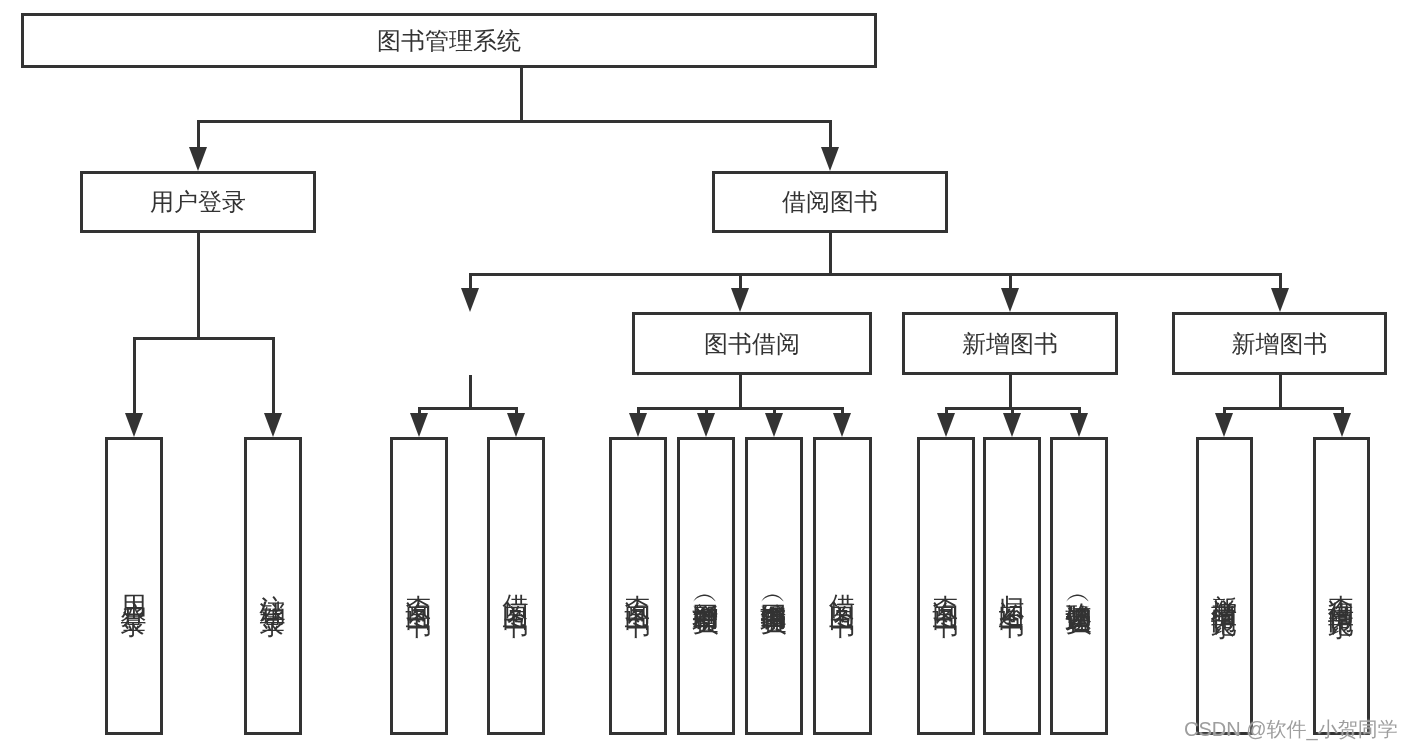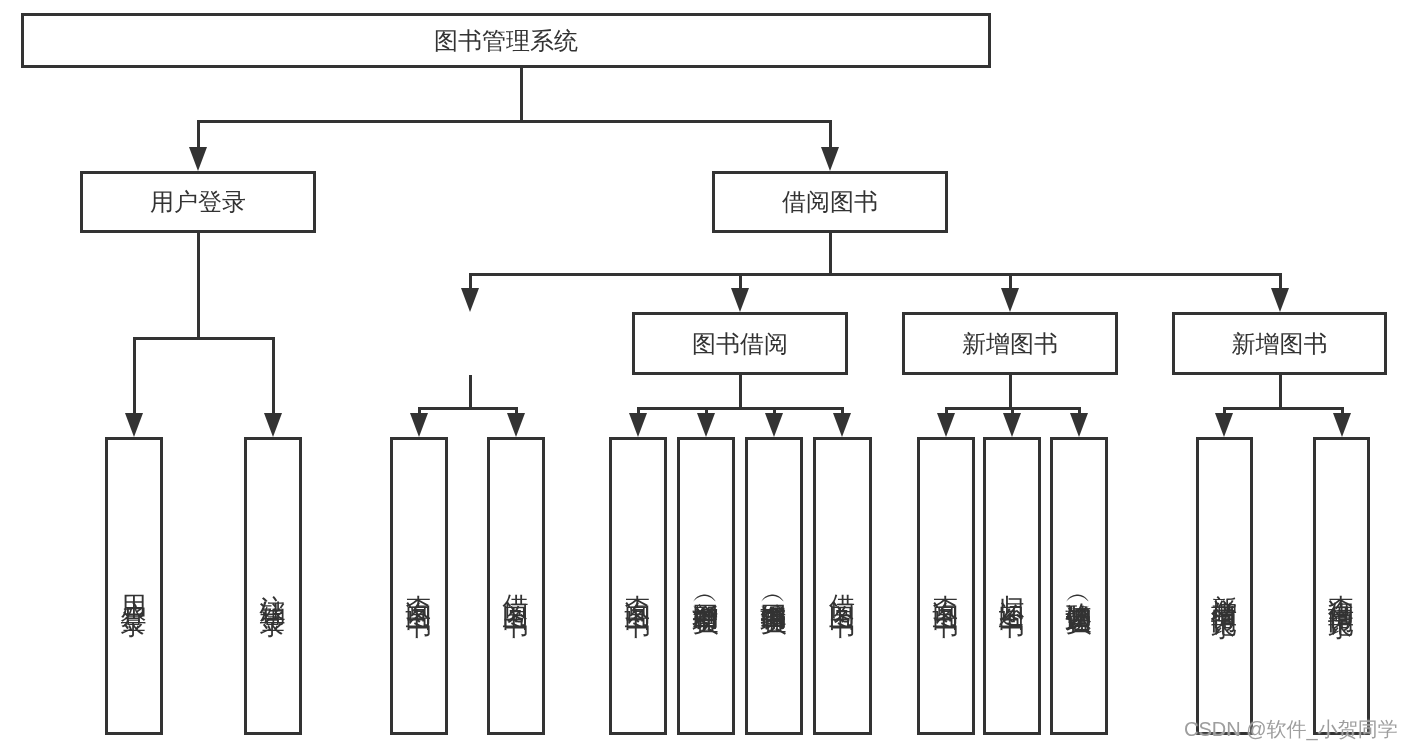--- a/index.html
+++ b/index.html
@@ -52,21 +52,21 @@
     text-shadow:0 0 2px rgba(255,255,255,.9);
     z-index:5;
     white-space:nowrap;
   }
 </style>
 </head>
 <body>
 
 <div class="canvas">
 
-  <div class="box" style="left:21px;top:13px;width:970px;height:55px;">
+  <div class="box" style="left:21px;top:13px;width:856px;height:55px;">
     <span>图书管理系统</span>
   </div>
 
   <div class="vline" style="left:520px;top:68px;height:52px;"></div>
   <div class="hline" style="left:197px;top:120px;width:635px;"></div>
   <div class="vline" style="left:197px;top:120px;height:29px;"></div>
   <div class="arrow" style="left:189px;top:147px;"></div>
   <div class="vline" style="left:829px;top:120px;height:29px;"></div>
   <div class="arrow" style="left:821px;top:147px;"></div>
 
@@ -88,21 +88,21 @@
   <div class="hline" style="left:469px;top:273px;width:813px;"></div>
   <div class="vline" style="left:469px;top:273px;height:17px;"></div>
   <div class="arrow" style="left:461px;top:288px;"></div>
   <div class="vline" style="left:739px;top:273px;height:17px;"></div>
   <div class="arrow" style="left:731px;top:288px;"></div>
   <div class="vline" style="left:1009px;top:273px;height:17px;"></div>
   <div class="arrow" style="left:1001px;top:288px;"></div>
   <div class="vline" style="left:1279px;top:273px;height:17px;"></div>
   <div class="arrow" style="left:1271px;top:288px;"></div>
 
-  <div class="box" style="left:632px;top:312px;width:216px;height:63px;">
+  <div class="box" style="left:632px;top:312px;width:240px;height:63px;">
     <span>图书借阅</span>
   </div>
   <div class="box" style="left:902px;top:312px;width:216px;height:63px;">
     <span>新增图书</span>
   </div>
   <div class="box" style="left:1172px;top:312px;width:215px;height:63px;">
     <span>新增图书</span>
   </div>
 
   <div class="vline" style="left:469px;top:375px;height:34px;"></div>

